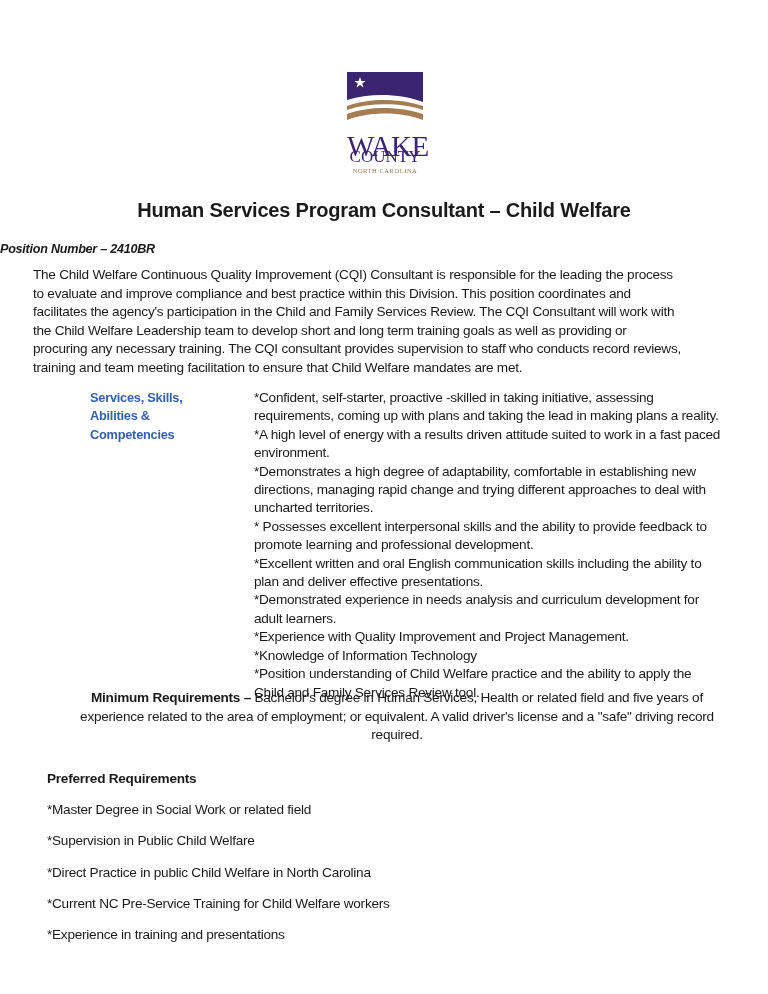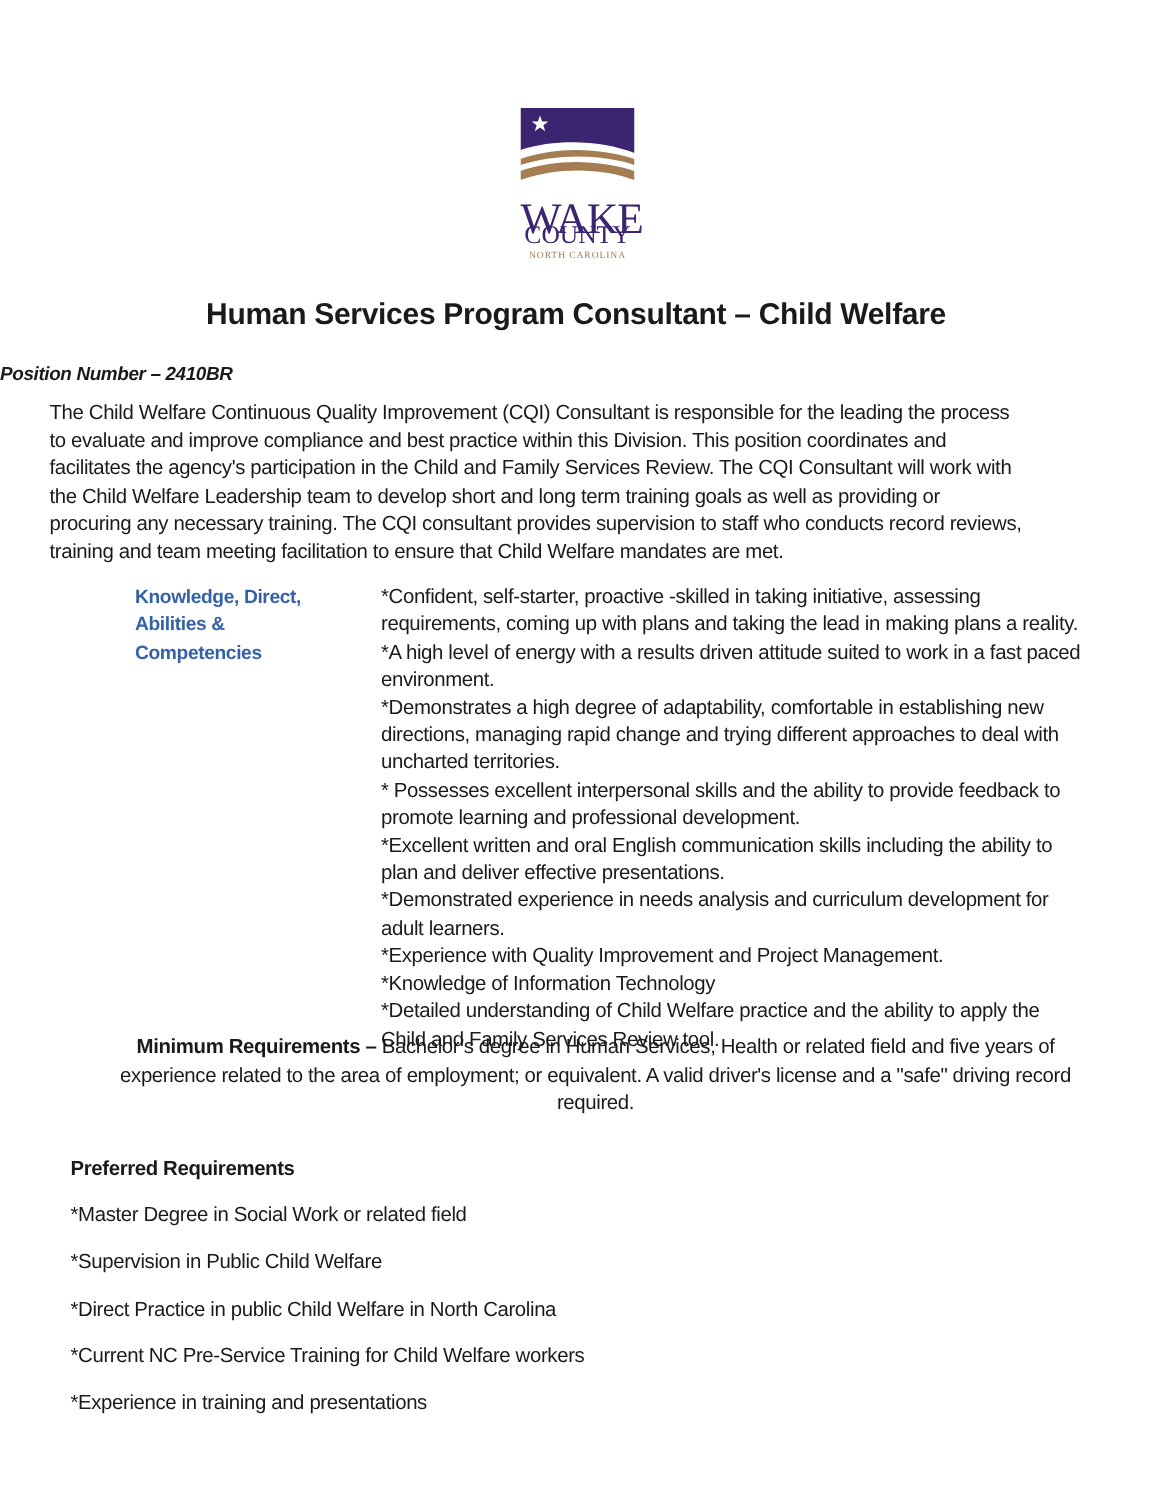--- a/index.html
+++ b/index.html
@@ -168,41 +168,41 @@
     <span class="line">The Child Welfare Continuous Quality Improvement (CQI) Consultant is responsible for the leading the process</span>
     <span class="line">to evaluate and improve compliance and best practice within this Division. This position coordinates and</span>
     <span class="line">facilitates the agency's participation in the Child and Family Services Review. The CQI Consultant will work with</span>
     <span class="line">the Child Welfare Leadership team to develop short and long term training goals as well as providing or</span>
     <span class="line">procuring any necessary training. The CQI consultant provides supervision to staff who conducts record reviews,</span>
     <span class="line">training and team meeting facilitation to ensure that Child Welfare mandates are met.</span>
   </div>
 
   <div class="ksa">
     <div class="ksa-label">
-      <span class="line">Knowledge, Direct,</span>
+      <span class="line">Services, Skills,</span>
       <span class="line">Abilities &amp;</span>
       <span class="line">Competencies</span>
     </div>
     <div class="ksa-items">
       <span class="line">*Confident, self-starter, proactive -skilled in taking initiative, assessing</span>
       <span class="line">requirements, coming up with plans and taking the lead in making plans a reality.</span>
       <span class="line">*A high level of energy with a results driven attitude suited to work in a fast paced</span>
       <span class="line">environment.</span>
       <span class="line">*Demonstrates a high degree of adaptability, comfortable in establishing new</span>
       <span class="line">directions, managing rapid change and trying different approaches to deal with</span>
       <span class="line">uncharted territories.</span>
       <span class="line">* Possesses excellent interpersonal skills and the ability to provide feedback to</span>
       <span class="line">promote learning and professional development.</span>
       <span class="line">*Excellent written and oral English communication skills including the ability to</span>
       <span class="line">plan and deliver effective presentations.</span>
       <span class="line">*Demonstrated experience in needs analysis and curriculum development for</span>
       <span class="line">adult learners.</span>
       <span class="line">*Experience with Quality Improvement and Project Management.</span>
       <span class="line">*Knowledge of Information Technology</span>
-      <span class="line">*Detailed understanding of Child Welfare practice and the ability to apply the</span>
+      <span class="line">*Position understanding of Child Welfare practice and the ability to apply the</span>
       <span class="line">Child and Family Services Review tool.</span>
     </div>
   </div>
 
   <div class="min-req">
     <span class="line"><span class="b">Minimum Requirements</span><span class="b"> – </span><span>Bachelor’s degree in Human Services, Health or related field and five years of</span></span>
     <span class="line">experience related to the area of employment; or equivalent.  A valid driver's license and a "safe" driving record</span>
     <span class="line">required.</span>
   </div>
 

